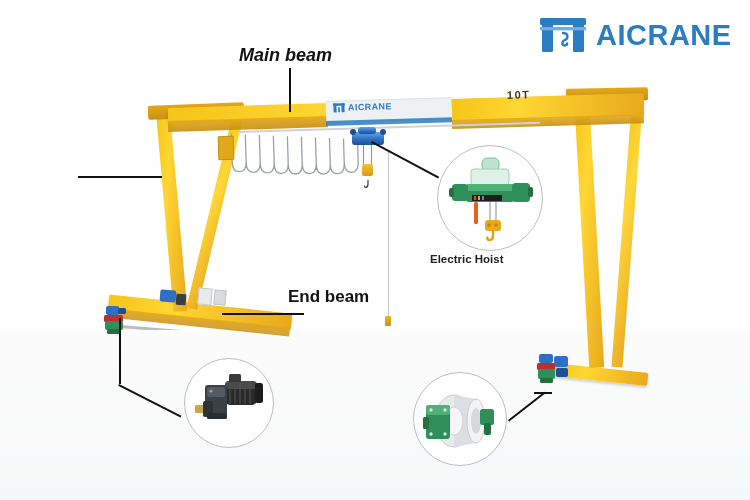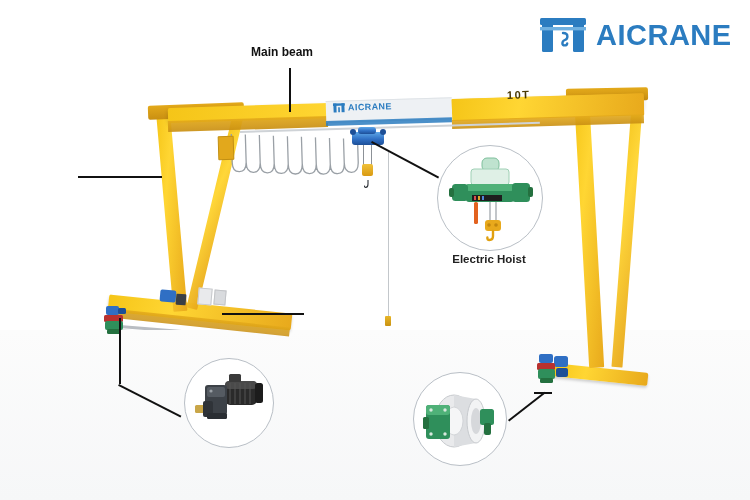--- a/index.html
+++ b/index.html
@@ -10,32 +10,32 @@
   }
   #stage{position:absolute;inset:0;width:750px;height:500px;}
 
   
   .brand{position:absolute;left:540px;top:16px;display:flex;align-items:center;gap:10px;}
   .brand-mark{width:46px;height:38px;position:relative;}
   .brand-word{font-size:29px;font-weight:700;letter-spacing:.5px;color:#2b7cc0;line-height:1;}
 
   
   .ann{position:absolute;font-weight:700;color:#111;white-space:nowrap;}
-  .ann-main{left:251px;top:45px;font-size:12px;}
+  .ann-main{left:239px;top:45px;font-size:18px;font-style:italic;}
   .ann-out{left:78px;top:151px;font-size:17px;}
   .ann-end{left:288px;top:287px;font-size:17px;}
 
   .lead{position:absolute;background:#111;transform-origin:0 0;}
   .lead-v{width:2px;}
   .lead-h{height:2px;}
 
   
   .callout{position:absolute;}
   .bubble{border-radius:50%;border:1px solid #b9bfc6;background:#fff;position:relative;overflow:hidden;}
-  .cap{position:absolute;width:100%;text-align:center;font-size:11.5px;font-weight:700;color:#222;}
+  .cap{position:absolute;width:100%;text-align:left;font-size:11.5px;font-weight:700;color:#222;}
 
   
   .rail{position:absolute;background:#b9bdc2;transform-origin:0 0;}
 
   
   .piece{position:absolute;}
   .yel{background:linear-gradient(100deg,#f5c518 0%,#ffd633 35%,#e8a91c 100%);}
   .yel-d{background:linear-gradient(180deg,#e3a91a 0%,#c98f12 100%);}
 
   .hoist-body{position:absolute;border-radius:3px;
@@ -185,20 +185,23 @@
   <div class="piece" style="left:388px;top:150px;width:1.3px;height:168px;background:#c3c7cb;"></div>
   <div class="piece" style="left:385px;top:316px;width:6px;height:10px;background:linear-gradient(180deg,#e8b628,#c99212);border-radius:1px;"></div>
 
   <div class="ann ann-main">
     <span>Main beam</span>
   </div>
   <div class="lead lead-v" style="left:289px;top:68px;height:44px;"></div>
 
   <div class="lead lead-h" style="left:78px;top:176px;width:84px;"></div>
 
+  <div class="ann ann-end">
+    <span>End beam</span>
+  </div>
   <div class="lead lead-h" style="left:222px;top:313px;width:82px;"></div>
 
   <div class="callout" style="left:430px;top:145px;width:118px;height:125px;">
     <div class="bubble" style="width:104px;height:104px;left:7px;top:0;position:absolute;">
       <svg viewBox="0 0 104 104" width="104" height="104">
 
         <rect x="44" y="12" width="17" height="13" rx="5" fill="#bfe3cf" stroke="#7fbf9c" stroke-width="1"></rect>
 
         <rect x="33" y="23" width="38" height="16" rx="3" fill="#dff0e6" stroke="#9fd0b5" stroke-width="1"></rect>
 

